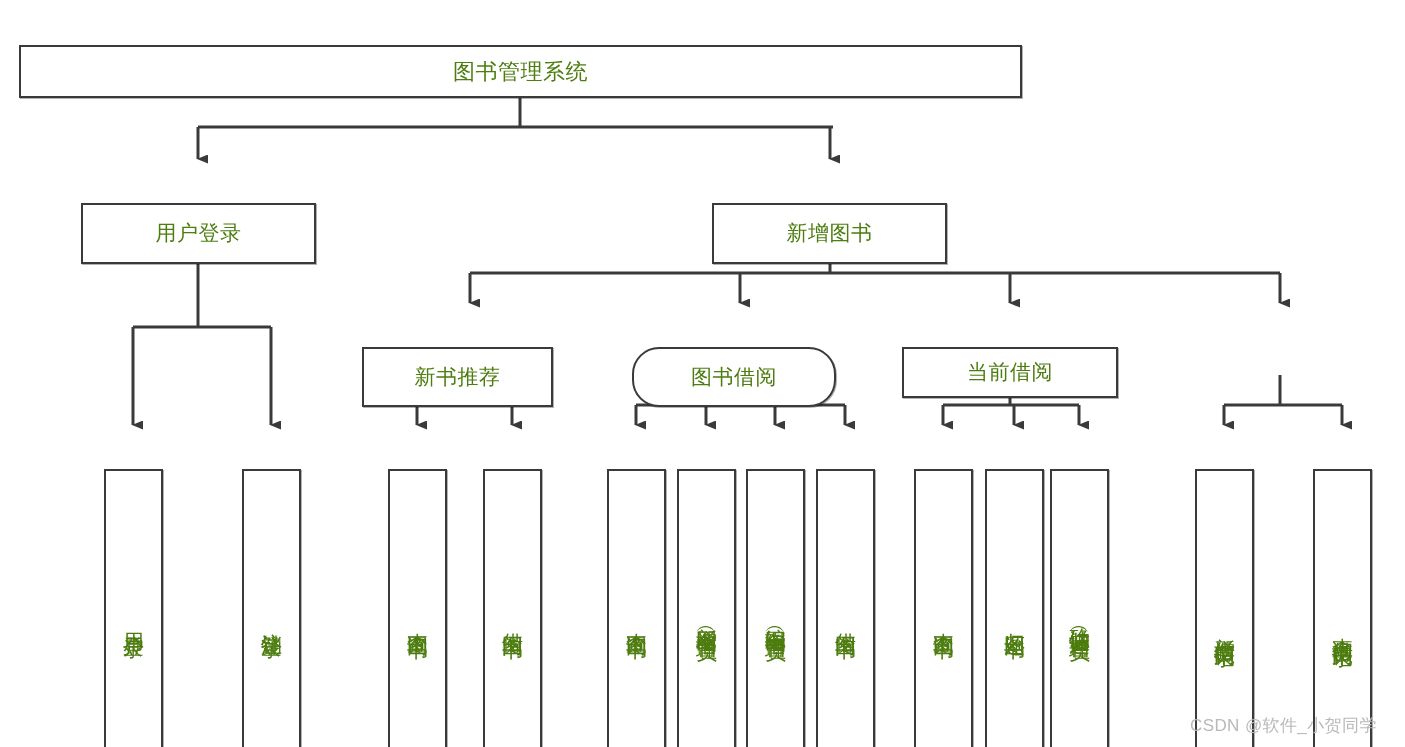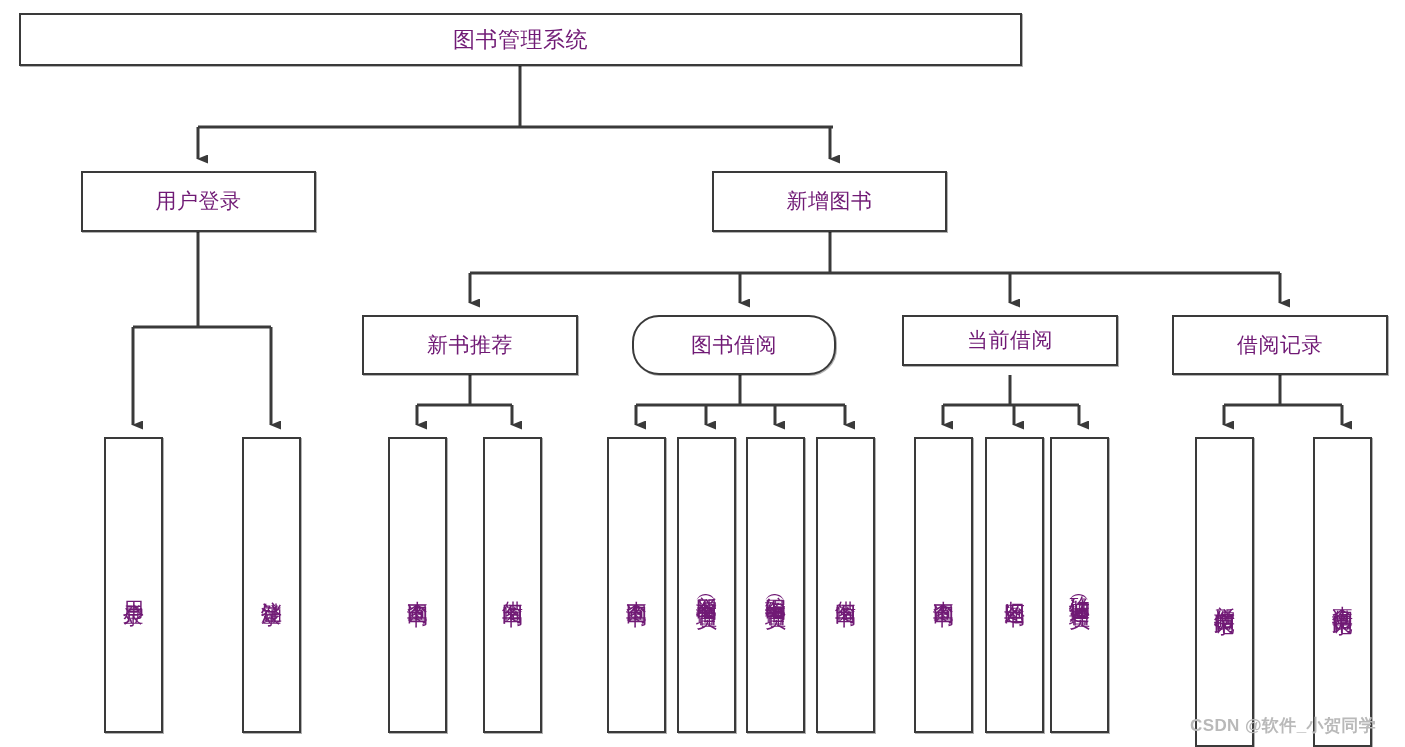--- a/index.html
+++ b/index.html
@@ -28,22 +28,23 @@
   }
   .node {
     position: absolute;
     box-sizing: border-box;
     background: #ffffff;
     border: 2px solid #3a3a3a;
     box-shadow: 1px 1px 0 0 rgba(0,0,0,0.30);
     display: flex;
     align-items: center;
     justify-content: center;
-    color: #701a75;
+    color: #4d7c0f;
     z-index: 2;
+    margin-top: 32px;
   }
   .node .lbl {
     display: block;
     text-align: center;
     line-height: 1.18;
     white-space: pre;
   }
   
   .node.horiz .lbl {
     font-size: 21px;
@@ -67,21 +68,20 @@
   }
   #watermark {
     position: absolute;
     left: 1190px;
     top: 714px;
     font-size: 17px;
     color: #b9b9b9;
     white-space: nowrap;
     z-index: 5;
     letter-spacing: 0.4px;
-    font-weight: bold;
   }
 </style>
 </head>
 <body>
 
 <div id="canvas">
 
   <svg id="connectors" viewBox="0 0 1405 747" width="1405" height="747" xmlns="http://www.w3.org/2000/svg">
     <defs>
       <marker id="arrow" markerWidth="9" markerHeight="11" refX="4.5" refY="10" orient="auto" markerUnits="userSpaceOnUse">
@@ -136,32 +136,29 @@
     <span class="lbl">图书管理系统</span>
   </div>
 
   <div class="node horiz" style="left:81px; top:171px; width:235px; height:61px;">
     <span class="lbl">用户登录</span>
   </div>
   <div class="node horiz" style="left:712px; top:171px; width:235px; height:61px;">
     <span class="lbl">新增图书</span>
   </div>
 
-  <div class="node horiz" style="left:362px; top:315px; width:216px; height:60px;">
+  <div class="node horiz" style="left:362px; top:315px; width:191px; height:60px;">
     <span class="lbl">新书推荐</span>
   </div>
   <div class="node horiz" style="left:632px; top:315px; width:204px; height:60px;border-radius:27px;">
     <span class="lbl">图书借阅</span>
   </div>
   <div class="node horiz" style="left:902px; top:315px; width:216px; height:51px;">
     <span class="lbl">当前借阅</span>
   </div>
-  <div class="node horiz" style="left:1172px; top:315px; width:216px; height:60px;">
-    <span class="lbl">借阅记录</span>
-  </div>
 
   <div class="node vert" style="left:104px; top:437px; width:59px; height:296px;">
     <span class="lbl">用户登录</span>
   </div>
   <div class="node vert" style="left:242px; top:437px; width:59px; height:296px;">
     <span class="lbl">注销登录</span>
   </div>
 
   <div class="node vert" style="left:388px; top:437px; width:59px; height:296px;">
     <span class="lbl">查询图书</span>

